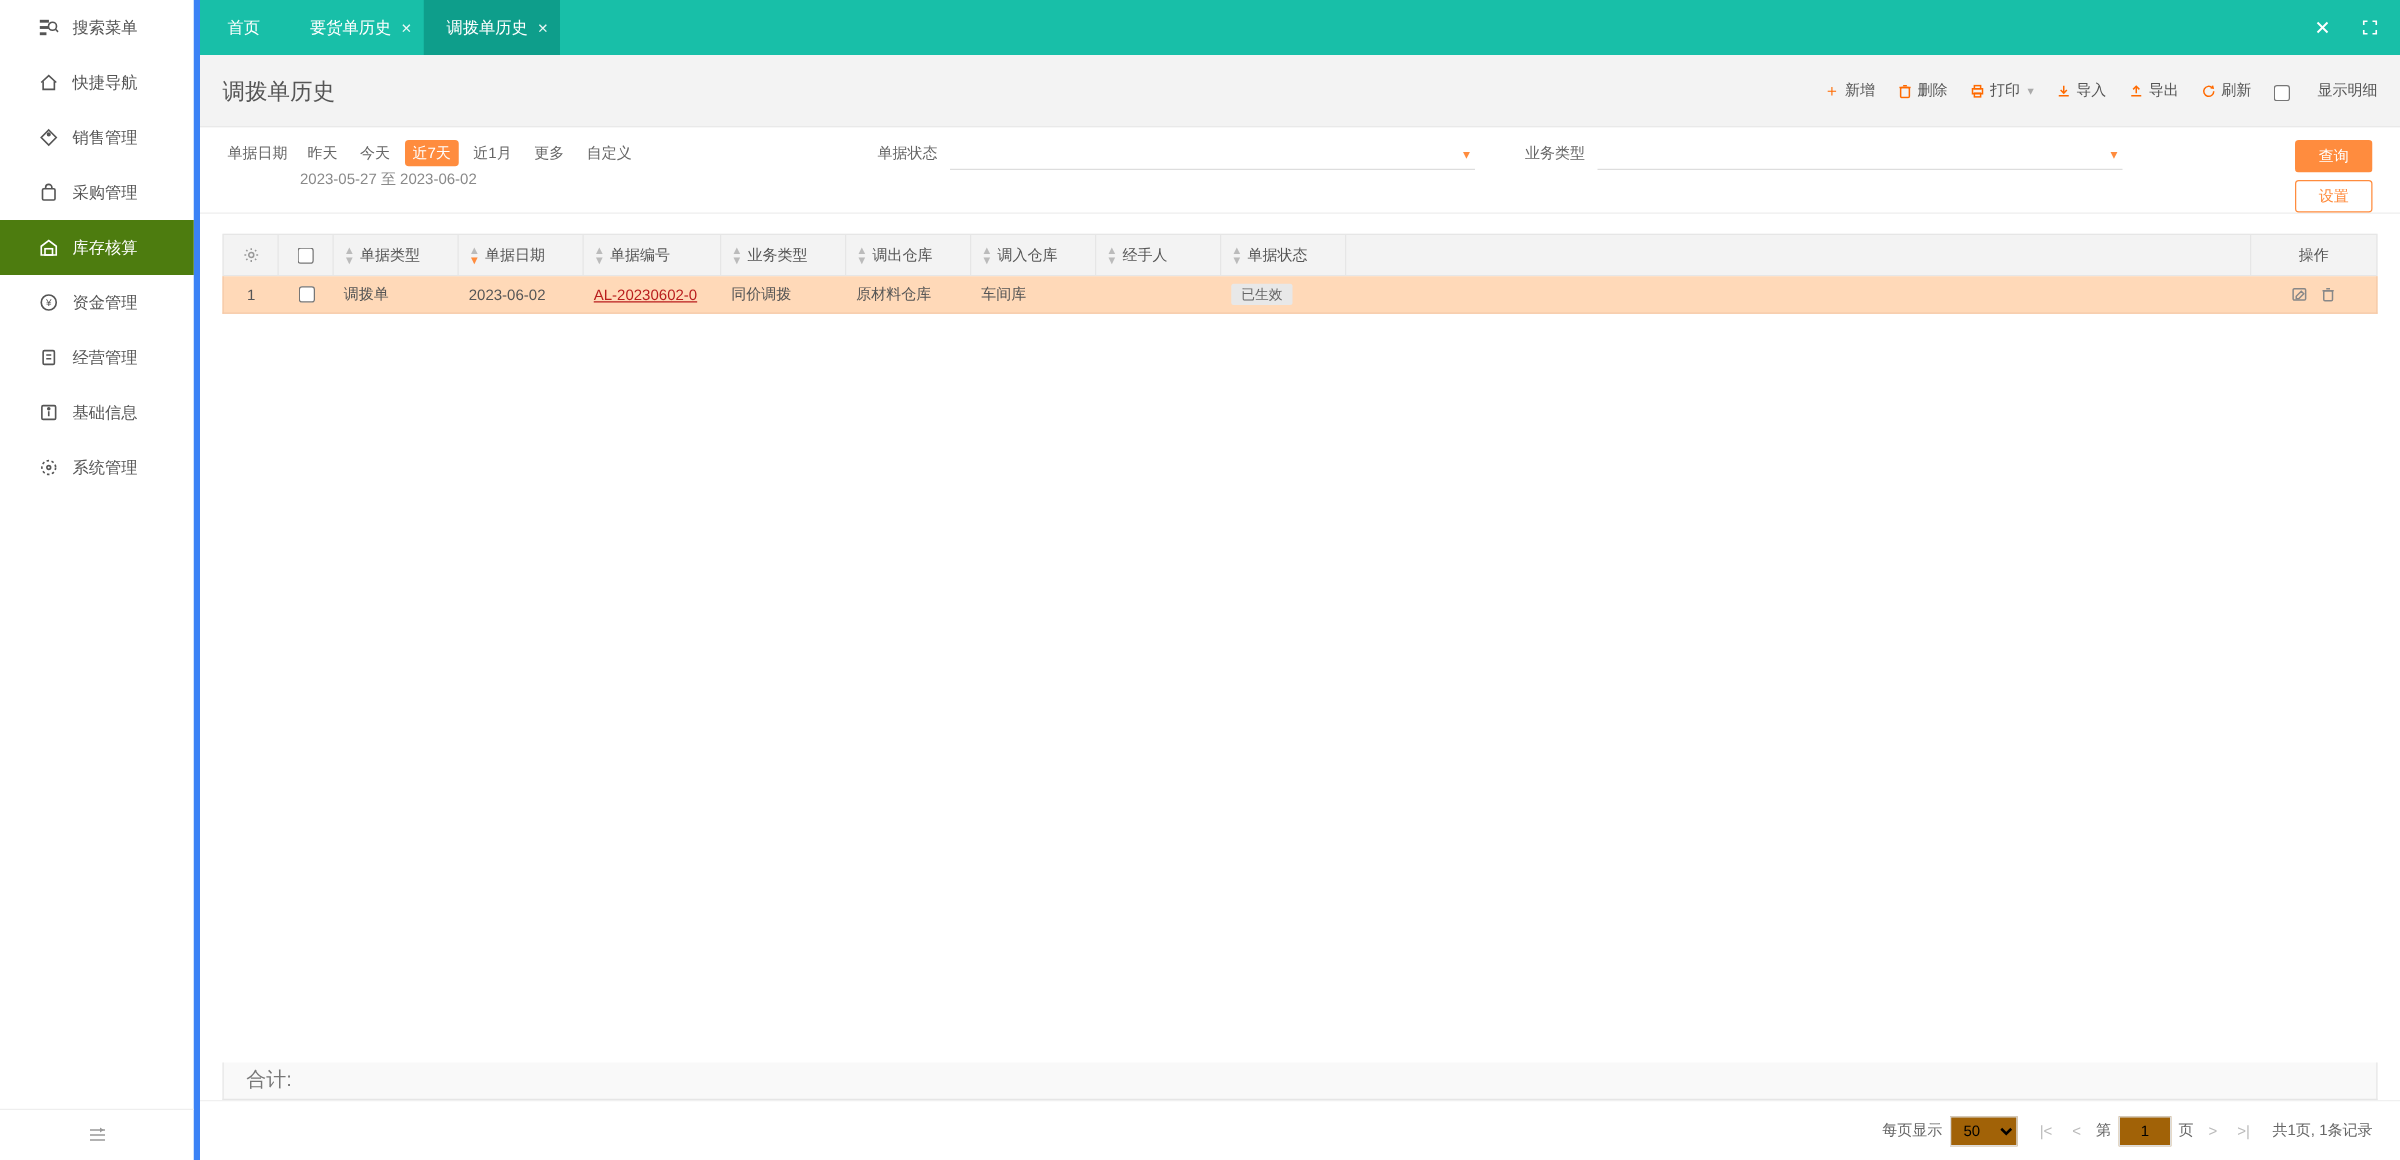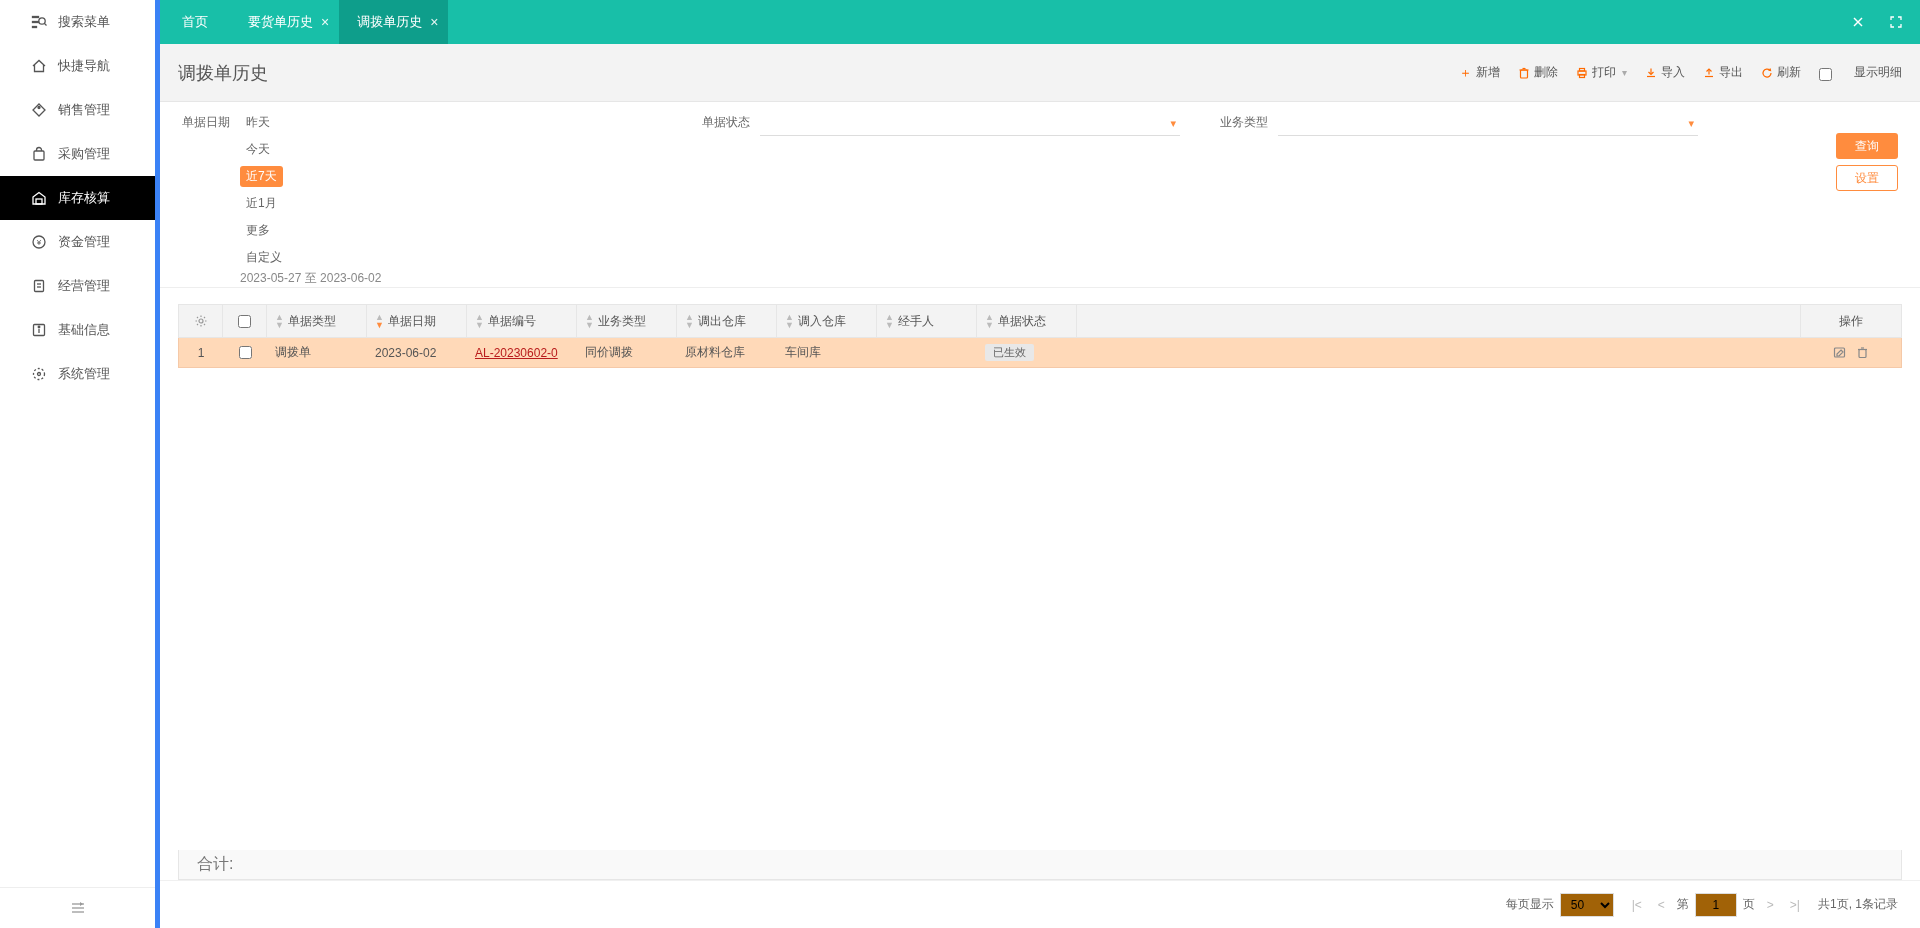--- a/index.html
+++ b/index.html
@@ -5,21 +5,21 @@
 * { box-sizing: border-box; margin: 0; padding: 0; }
 body { font-family: "Microsoft YaHei", Arial, sans-serif; font-size: 12px; color: #333; background: #fff; overflow: hidden; }
 
 
 .app { display: flex; width: 1920px; height: 928px; }
 
 
 .sidebar { width: 160px; background: #fff; border-right: 5px solid #3b82f6; display: flex; flex-direction: column; }
 .sidebar-item { display: flex; align-items: center; height: 44px; padding: 0 16px 0 30px; color: #555; cursor: pointer; font-size: 13px; }
 .sidebar-item .icon { width: 18px; margin-right: 10px; display: inline-flex; align-items: center; justify-content: center; }
-.sidebar-item.active { background: #000000; color: #fff; }
+.sidebar-item.active { background: #4d7c0f; color: #fff; }
 .sidebar-footer { margin-top: auto; border-top: 1px solid #eee; }
 .sidebar-footer-btn { display: flex; align-items: center; justify-content: center; height: 40px; color: #999; cursor: pointer; }
 
 
 .main { flex: 1; display: flex; flex-direction: column; background: #fff; }
 
 
 .tabs-bar { height: 44px; background: #18bfa8; display: flex; align-items: stretch; justify-content: center; }
 .tab { display: flex; align-items: center; padding: 0 18px; color: #fff; font-size: 13px; cursor: pointer; position: relative; }
 .tab.home { padding: 0 22px; }
@@ -39,27 +39,27 @@
 .header-action .caret { color: #aaa; font-size: 10px; margin-left: 2px; }
 .header-check { display: flex; align-items: flex-end; gap: 22px; color: #555; cursor: pointer; }
 .header-check input { width: 13px; height: 13px; }
 
 
 .filter-wrap { background: #fff; border-bottom: 1px solid #eee; padding: 10px 0 0 0; }
 .filter-row { display: flex; align-items: flex-start; padding: 0 22px; }
 .filter-group { display: flex; align-items: flex-start; }
 .filter-label { color: #666; font-size: 12px; margin-right: 10px; padding-top: 2px; white-space: nowrap; }
 .date-options { display: flex; flex-direction: column; }
-.date-chips { display: flex; align-items: flex-start; gap: 6px; flex-direction: column; }
+.date-chips { display: flex; align-items: center; gap: 6px; }
 .chip { padding: 2px 6px; border-radius: 3px; color: #666; cursor: pointer; font-size: 12px; }
 .chip.active { background: #ff8c3e; color: #fff; }
 .date-range { color: #888; font-size: 12px; margin-top: 2px; }
 .filter-select { position: relative; width: 420px; height: 24px; border-bottom: 1px solid #ddd; display: flex; align-items: center; padding: 0 4px; cursor: pointer; }
 .filter-select .sel-caret { position: absolute; right: 4px; color: #ff8c3e; font-size: 11px; }
-.filter-right-btns { margin-left: auto; display: flex; flex-direction: column; gap: 6px; padding-top: 0; margin-top: 21px; }
+.filter-right-btns { margin-left: auto; display: flex; flex-direction: column; gap: 6px; padding-top: 0; }
 .btn { display: inline-flex; align-items: center; justify-content: center; height: 26px; padding: 0 18px; border-radius: 3px; cursor: pointer; font-size: 12px; border: 1px solid transparent; }
 .btn-primary { background: #ff8c3e; color: #fff; }
 .btn-outline { border-color: #ff8c3e; color: #ff8c3e; background: #fff; }
 .expand-bar { height: 26px; background: #f3f3f3; display: flex; align-items: center; justify-content: center; color: #888; cursor: pointer; font-size: 12px; gap: 6px; margin-top: 6px; }
 
 
 .table-wrap { flex: 1; overflow: auto; padding: 0 18px; display: flex; flex-direction: column; }
 .table-header, .table-row { display: flex; align-items: center; }
 .table-header { height: 34px; background: #f3f3f3; border: 1px solid #e6e6e6; margin-top: 16px; }
 .th, .td { padding: 0 8px; font-size: 12px; color: #555; display: flex; align-items: center; height: 100%; border-right: 1px solid #e6e6e6; overflow: hidden; white-space: nowrap; }

